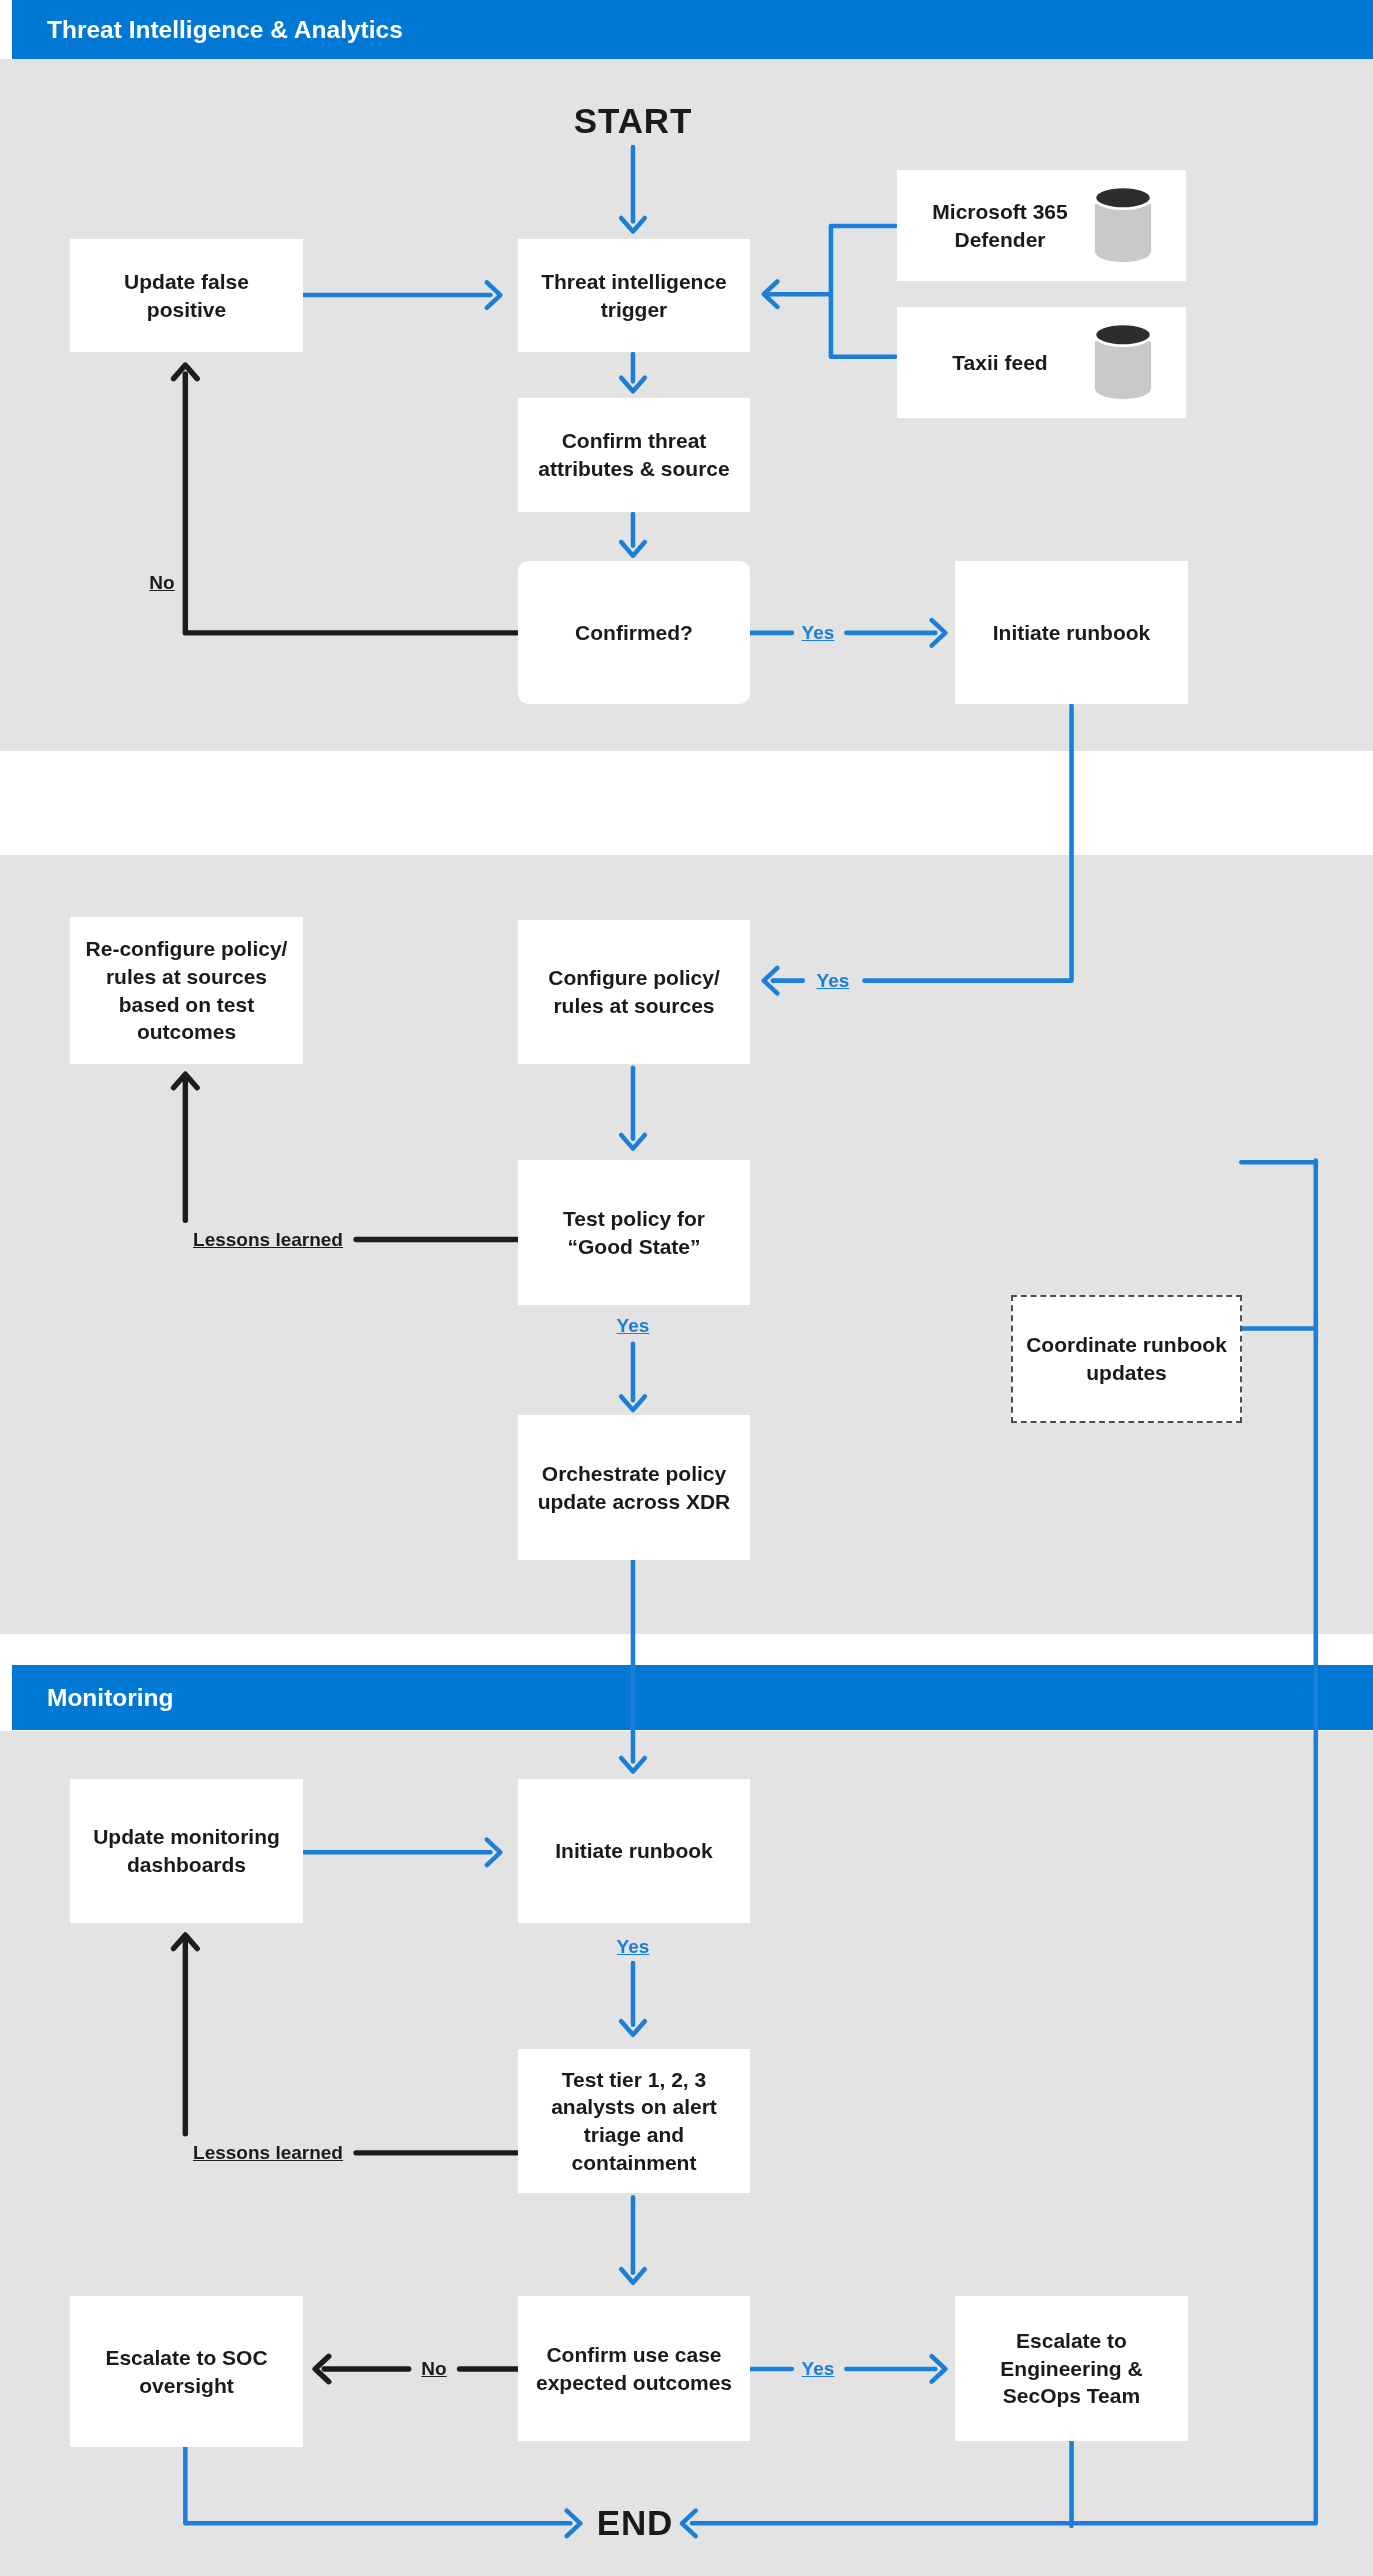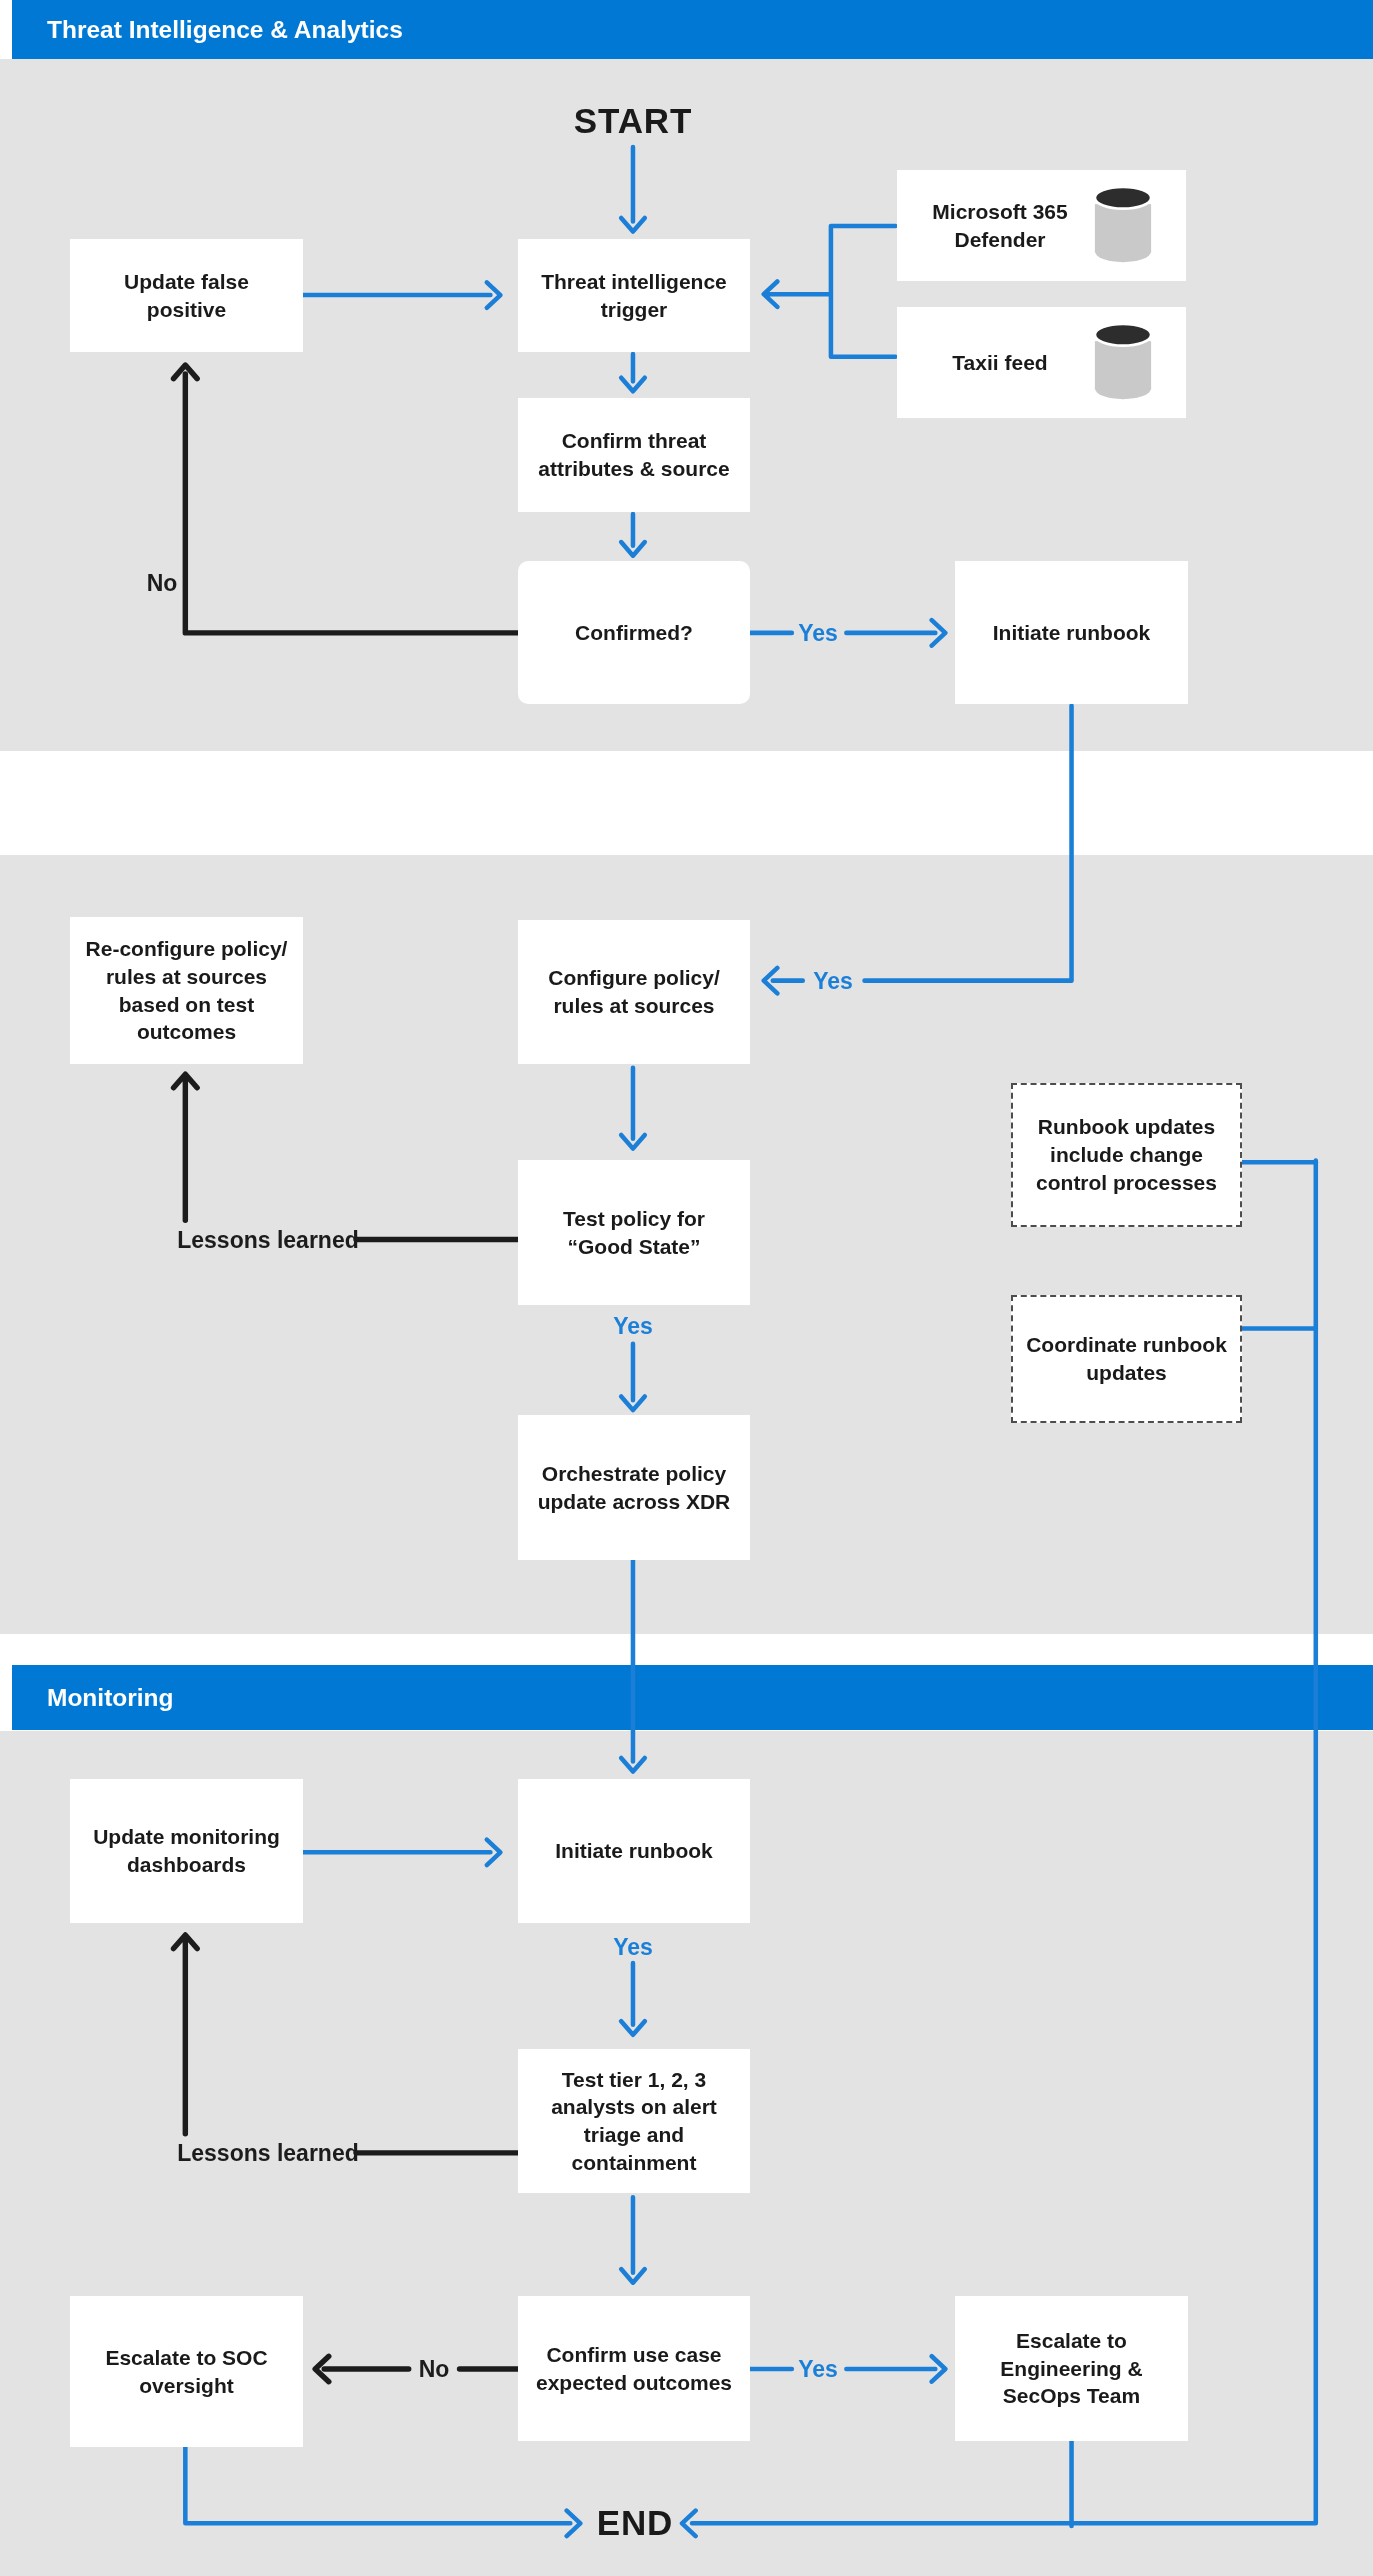--- a/index.html
+++ b/index.html
@@ -25,21 +25,21 @@
     font-size:21px;font-weight:700;color:#1a1a1a;line-height:1.32;
   }
   .box.note{
     background:#fff;border:2.7px dashed #4d4d4d;box-sizing:border-box;
   }
   .src{justify-content:flex-start;}
   .src .src-label{flex:1;text-align:center;padding-left:11px;padding-right:94px;}
   .src .dbicon{position:absolute;right:33px;top:16.3px;width:60px;height:78px;}
   .tag{
     position:absolute;z-index:12;transform:translate(-50%,-50%);
-    font-size:23px;font-weight:600;white-space:nowrap;
+    font-size:19px;font-weight:600;white-space:nowrap;text-decoration:underline;
   }
   .tag.blue{color:#1b7fd8;}
   .tag.dark{color:#1c1c1c;}
   .terminal{
     position:absolute;z-index:12;transform:translate(-50%,-50%);
     font-size:35px;font-weight:600;color:#1a1a1a;letter-spacing:0.9px;white-space:nowrap;
   }
 </style>
 </head>
 <body>
@@ -122,23 +122,20 @@
   <div class="box" style="left:70px;top:917px;width:233px;height:147px;">Re-configure policy/
 rules at sources
 based on test
 outcomes</div>
   <div class="box" style="left:518px;top:920px;width:232px;height:144px;">Configure policy/
 rules at sources</div>
   <div class="box" style="left:518px;top:1160px;width:232px;height:145px;">Test policy for
 “Good State”</div>
   <div class="box" style="left:518px;top:1415px;width:232px;height:145px;">Orchestrate policy
 update across XDR</div>
-  <div class="box note" style="left:1011px;top:1083px;width:231px;height:144px;">Runbook updates
-include change
-control processes</div>
   <div class="box note" style="left:1011px;top:1295px;width:231px;height:128px;">Coordinate  runbook
 updates</div>
 
   <div class="box" style="left:70px;top:1779px;width:233px;height:144px;">Update monitoring
 dashboards</div>
   <div class="box" style="left:518px;top:1779px;width:232px;height:144px;">Initiate runbook</div>
   <div class="box" style="left:518px;top:2049px;width:232px;height:144px;">Test tier 1, 2, 3
 analysts on alert
 triage and
 containment</div>

